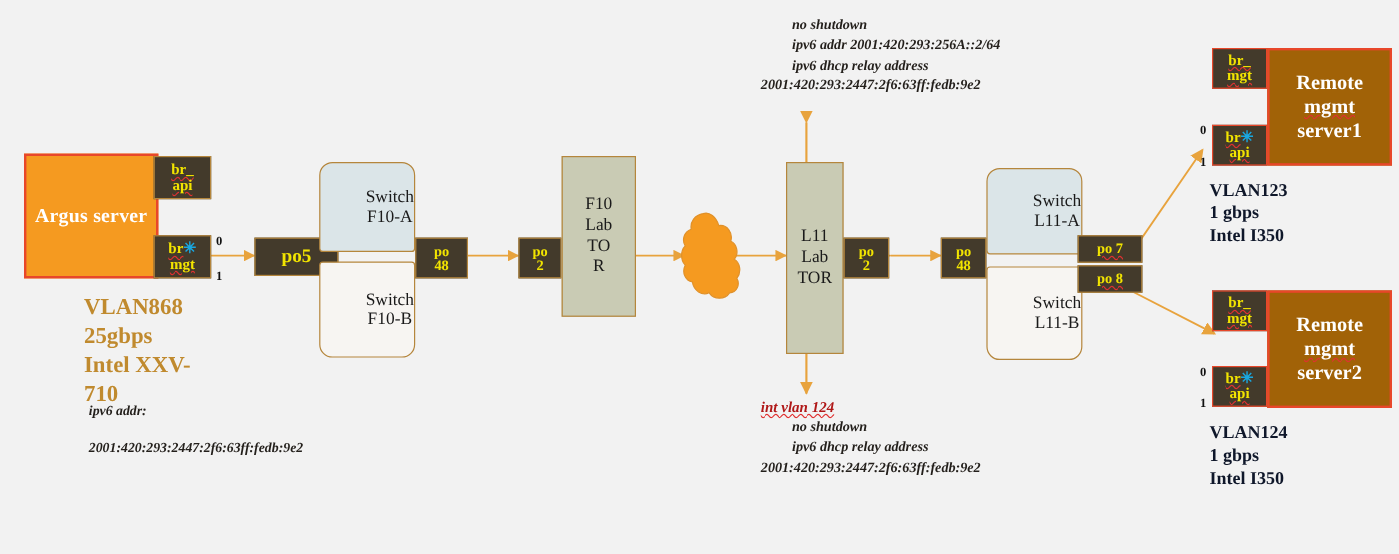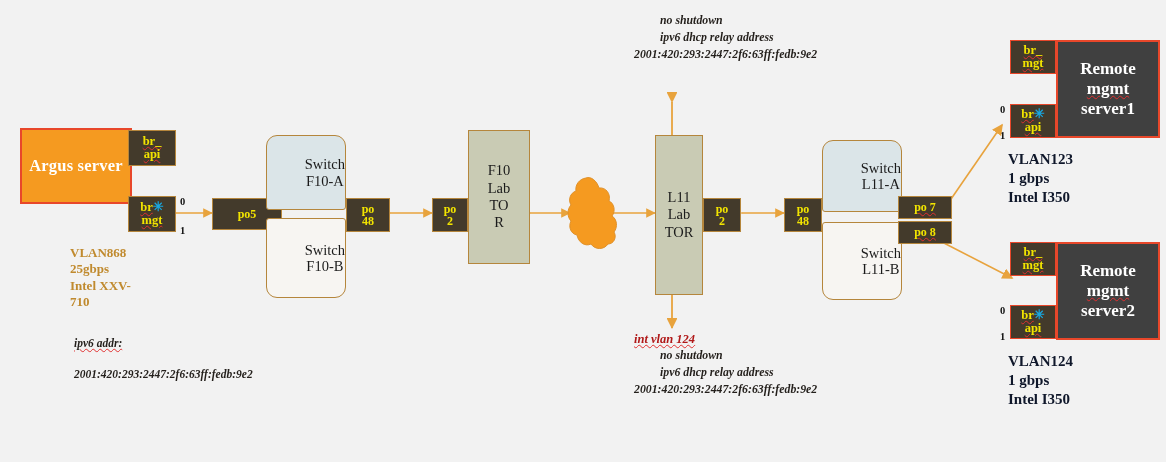--- a/index.html
+++ b/index.html
@@ -15,21 +15,21 @@
     background: #f2f2f2;
     font-family: "Liberation Serif", serif;
     overflow: hidden;
   }
 
   
   .node { position: absolute; box-sizing: border-box; }
 
   
   .argus-box {
-    left: 20px; top: 128px; width: 112px; height: 76px;
+    left: 20px; top: 128px; width: 112px; height: 104px;
     background: #f59a20;
     border: 2px solid #e8472a;
     display: flex; align-items: center; justify-content: center;
   }
   .argus-label {
     color: #ffffff;
     font-size: 16.5px;
     font-weight: bold;
     text-align: center;
     line-height: 1.12;
@@ -68,51 +68,51 @@
   .tor {
     background: #c9cbb4;
     border: 1.5px solid #b5863c;
     display: flex; align-items: center; justify-content: center;
     color: #1a1a1a; font-size: 14.5px; text-align: center; line-height: 1.2;
     font-weight: normal;
   }
 
   
   .server-box {
-    background: #404040;
+    background: #a16207;
     border: 2px solid #e8472a;
     display: flex; align-items: center; justify-content: center;
   }
   .server-label {
     color: #ffffff; font-size: 17px; font-weight: bold;
     text-align: center; line-height: 1.16;
   }
   .server-label .sq {
     text-decoration: underline; text-decoration-color: #e03030;
     text-decoration-style: wavy; text-decoration-thickness: 1px;
   }
 
   
   .spec {
     position: absolute;
     font-weight: bold;
     line-height: 1.26;
     white-space: pre-line;
   }
-  .spec.gold { color: #c08a2e; font-size: 13px; }
+  .spec.gold { color: #c08a2e; font-size: 19px; }
   .spec.red  { color: #0f172a; font-size: 15px; }
 
   .ipv6-note {
     position: absolute;
     font-style: italic; font-weight: bold;
     font-size: 11.5px; color: #231f1b; line-height: 1.35;
     white-space: pre-line;
   }
   .ipv6-note .sq {
-    text-decoration: underline; text-decoration-color: #e03030;
+    text-decoration-color: #e03030;
     text-decoration-style: wavy; text-decoration-thickness: 1px;
   }
 
   
   .cfg { position: absolute; font-style: italic; font-size: 11.8px; color: #231f1b; }
   .cfg .hdr {
     color: #b01818; font-weight: bold; font-size: 12.5px;
     text-decoration: underline; text-decoration-color: #e03030;
     text-decoration-style: wavy; text-decoration-thickness: 1px;
   }
@@ -192,21 +192,21 @@
   <div class="spec gold" style="left:70px; top:245px;">VLAN868
 25gbps
 Intel XXV-
 710</div>
 
   <div class="ipv6-note" style="left:74px; top:320px;">
     <div><span class="sq">ipv6 addr:</span></div>
     <div>2001:420:293:2447:2f6:63ff:fedb:9e2</div>
   </div>
 
-  <div class="chip" style="left:212px; top:198px; width:70px; height:32px; font-size:12px;">
+  <div class="chip" style="left:212px; top:198px; width:70px; height:32px; font-size:16px;">
     <span>po5</span>
   </div>
 
   <div class="node switch blue top" style="left:266px; top:135px; width:80px; height:75px;">
     <span style="white-space:pre-line;">Switch
 F10-A</span>
   </div>
   <div class="node switch white bottom" style="left:266px; top:218px; width:80px; height:80px;">
     <span style="white-space:pre-line;">Switch
 F10-B</span>
@@ -224,20 +224,21 @@
 
   <div class="node tor" style="left:468px; top:130px; width:62px; height:134px;">
     <span style="white-space:pre-line;">F10
 Lab
 TO
 R</span>
   </div>
 
   <div class="cfg" style="left:634px; top:12px;">
     <div class="ln">no shutdown</div>
+    <div class="ln">ipv6 addr  2001:420:293:256A::2/64</div>
     <div class="ln">ipv6 dhcp relay address</div>
     <div class="ln0">2001:420:293:2447:2f6:63ff:fedb:9e2</div>
   </div>
 
   <div class="node tor" style="left:655px; top:135px; width:48px; height:160px;">
     <span style="white-space:pre-line;">L11
 Lab
 TOR</span>
   </div>
 

